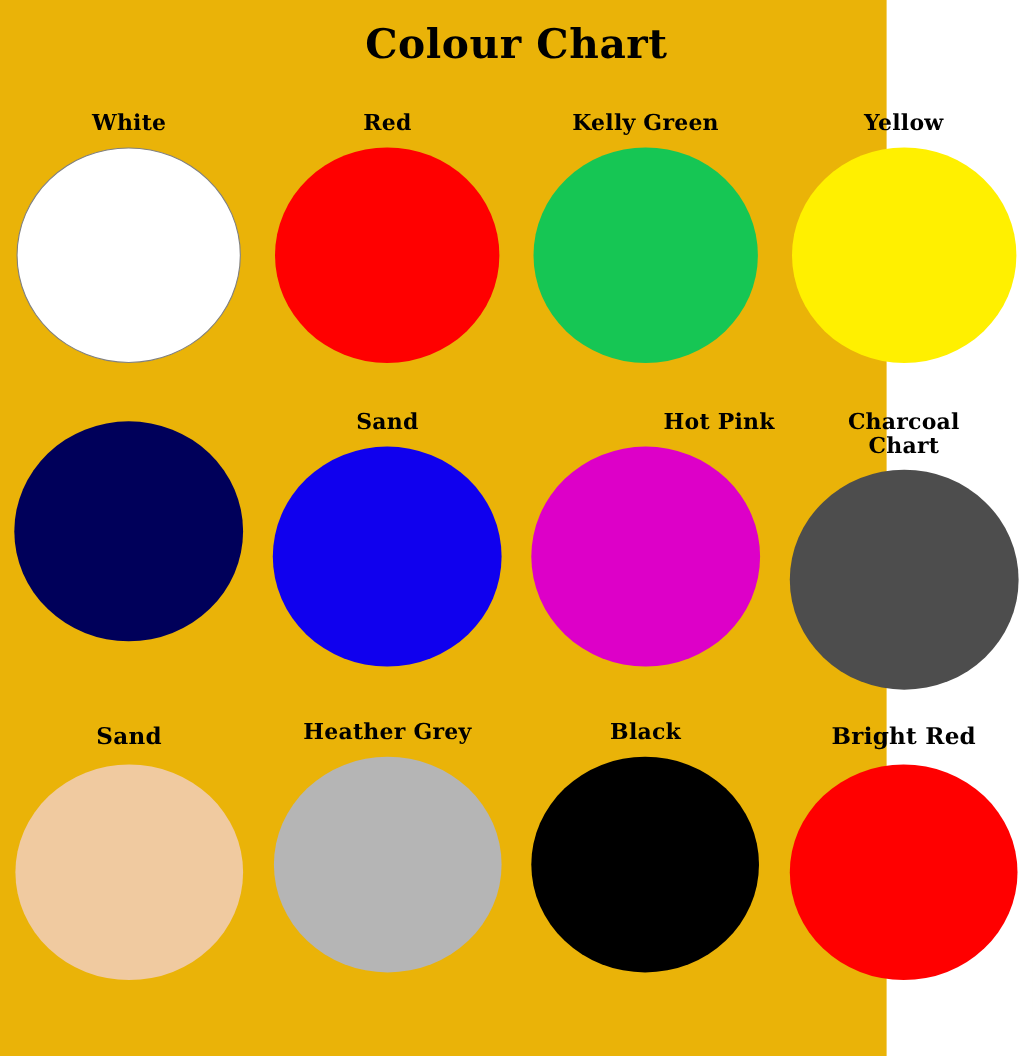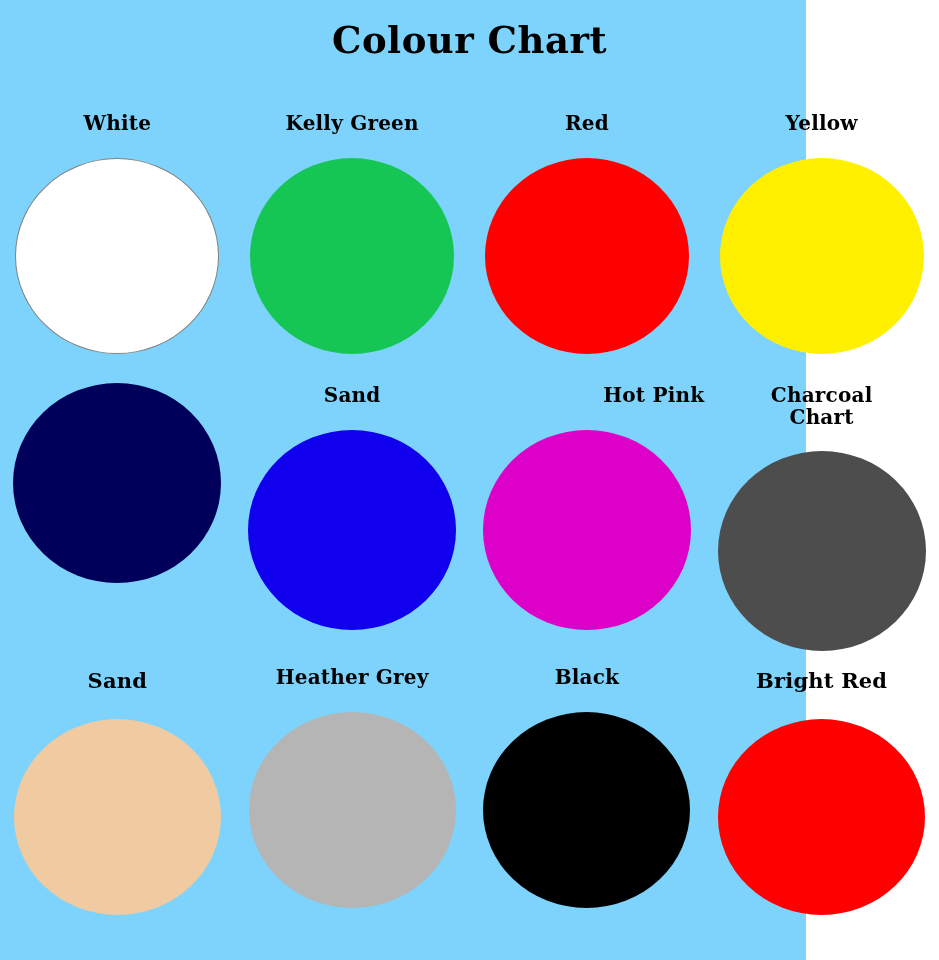--- a/index.html
+++ b/index.html
@@ -13,21 +13,21 @@
     width: 939px;
     height: 960px;
     font-family: "DejaVu Serif", serif;
     overflow: hidden;
   }
 
   #chart-page {
     position: relative;
     width: 806px;
     height: 960px;
-    background: #7dd3fc;
+    background: #eab308;
     box-sizing: border-box;
   }
 
   
   #chart-title {
     position: absolute;
     top: 18px;
     left: 0;
     width: 939px;
     text-align: center;
@@ -60,21 +60,21 @@
 
   
   .swatch-label {
     font-family: "DejaVu Serif", serif;
     font-weight: bold;
     font-size: 20px;
     line-height: 23px;
     color: #000000;
     text-align: center;
     letter-spacing: 0.2px;
-    margin: 12px;
+    margin: 0;
     padding: 0;
     width: 100%;
     box-sizing: border-box;
   }
 
   .swatch-label.size-large {
     font-size: 21px;
     line-height: 30px;
   }
 
@@ -105,26 +105,26 @@
 <div id="chart-page">
 
   <div id="chart-title">Colour Chart</div>
 
   <div id="swatch-grid">
       <div class="swatch-cell row-1">
         <div class="swatch-label" style="white-space: nowrap;">White</div>
         <div class="swatch-circle outlined" style="background: rgb(255, 255, 255);"></div>
       </div>
       <div class="swatch-cell row-1">
+        <div class="swatch-label" style="white-space: nowrap;">Red</div>
+        <div class="swatch-circle" style="background: rgb(255, 0, 0);"></div>
+      </div>
+      <div class="swatch-cell row-1">
         <div class="swatch-label" style="white-space: nowrap;">Kelly Green</div>
         <div class="swatch-circle" style="background: rgb(22, 198, 84);"></div>
-      </div>
-      <div class="swatch-cell row-1">
-        <div class="swatch-label" style="white-space: nowrap;">Red</div>
-        <div class="swatch-circle" style="background: rgb(255, 0, 0);"></div>
       </div>
       <div class="swatch-cell row-1">
         <div class="swatch-label" style="white-space: nowrap;">Yellow</div>
         <div class="swatch-circle" style="background: rgb(255, 240, 0);"></div>
       </div>
       <div class="swatch-cell row-2">
         <div class="swatch-circle" style="background: rgb(0, 0, 90);"></div>
       </div>
       <div class="swatch-cell row-2">
         <div class="swatch-label" style="white-space: nowrap;">Sand</div>

